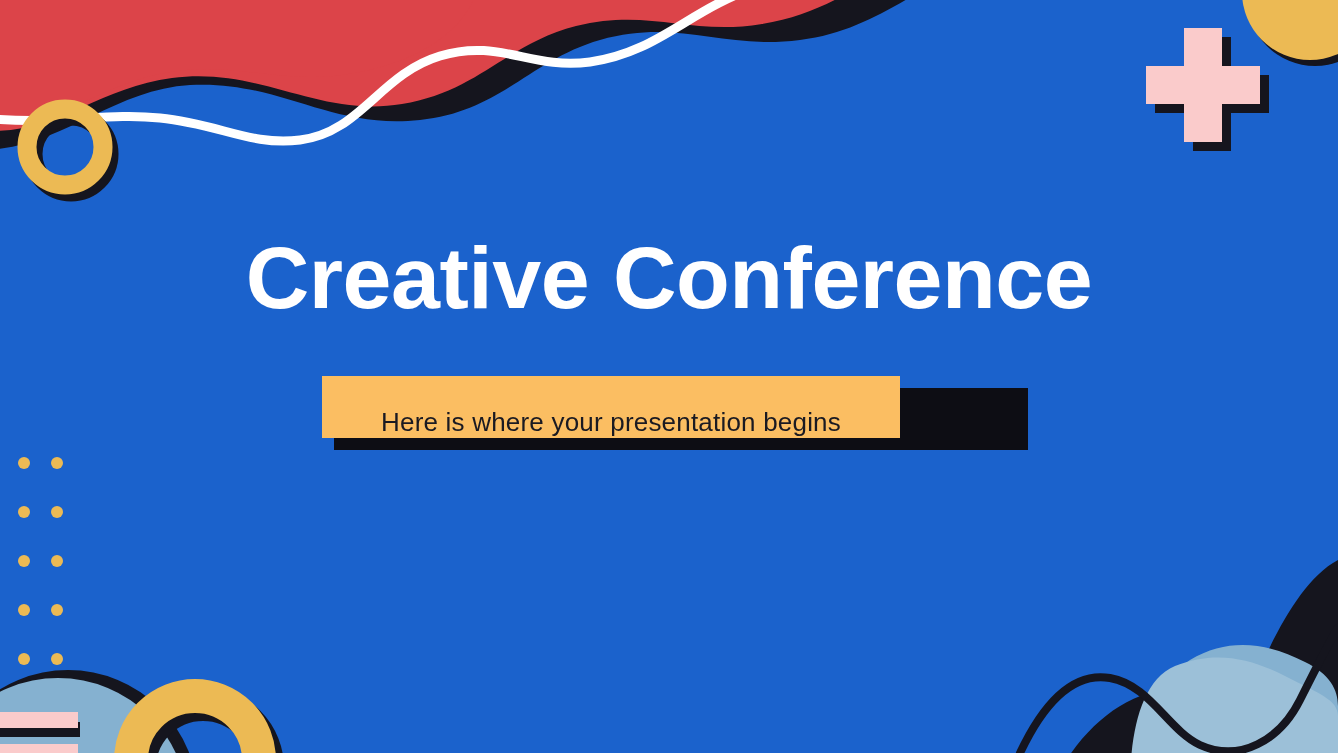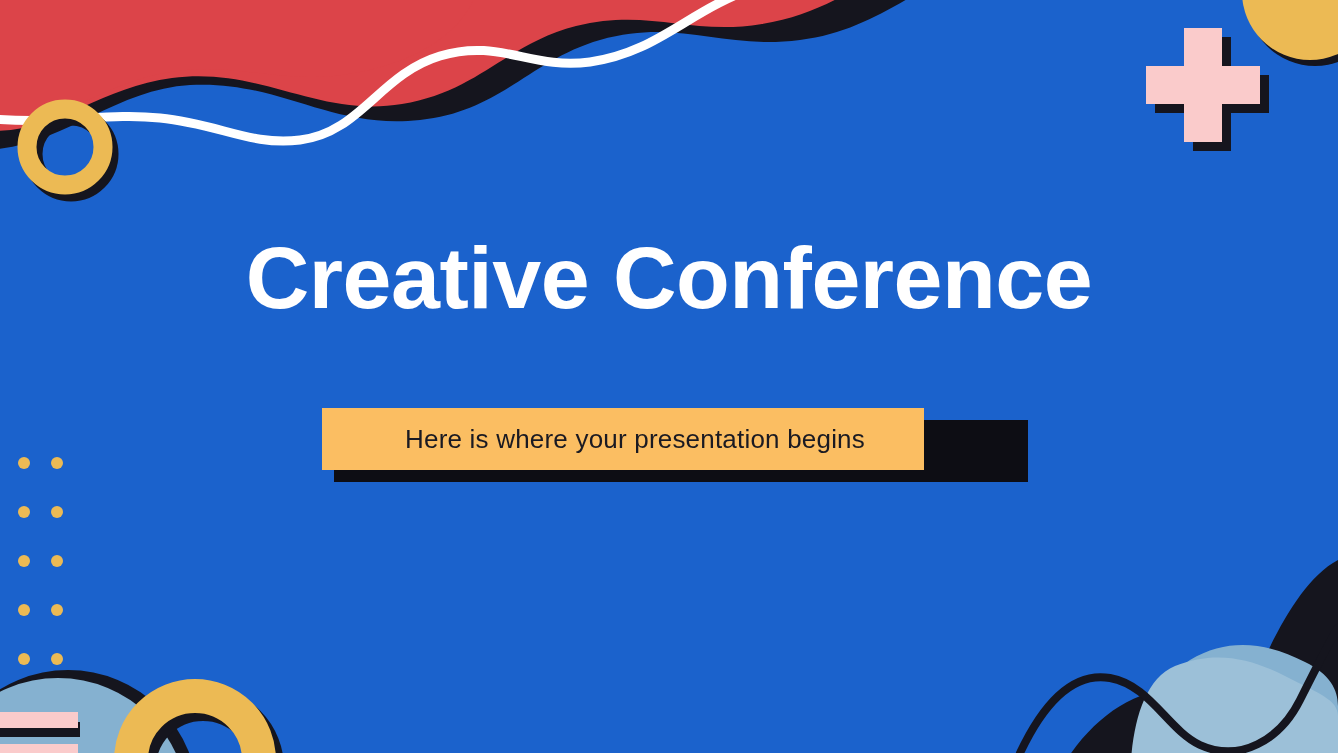--- a/index.html
+++ b/index.html
@@ -22,21 +22,20 @@
     height: 753px;
     pointer-events: none;
   }
   #content-layer {
     position: absolute;
     inset: 0;
     display: flex;
     flex-direction: column;
     align-items: center;
     justify-content: flex-start;
-    gap: 32px;
   }
   #title-block {
     margin-top: 228px;
     width: 1060px;
     text-align: center;
   }
   .title-line {
     display: block;
     color: #FFFFFF;
     font-family: "Liberation Sans", sans-serif;
@@ -61,23 +60,22 @@
     background: #0D0D14;
   }
   #subtitle-banner {
     position: absolute;
     left: 0;
     top: 0;
     width: 578px;
     height: 62px;
     background: #FBBE62;
     display: flex;
-    align-items: center;
+    align-items: flex-end;
     justify-content: center;
-    padding-left: 24px;
   }
   #subtitle-text {
     color: #1A1A22;
     font-family: "Liberation Sans", sans-serif;
     font-weight: 400;
     font-size: 26px;
     letter-spacing: 0.2px;
     white-space: nowrap;
   }
 </style>

